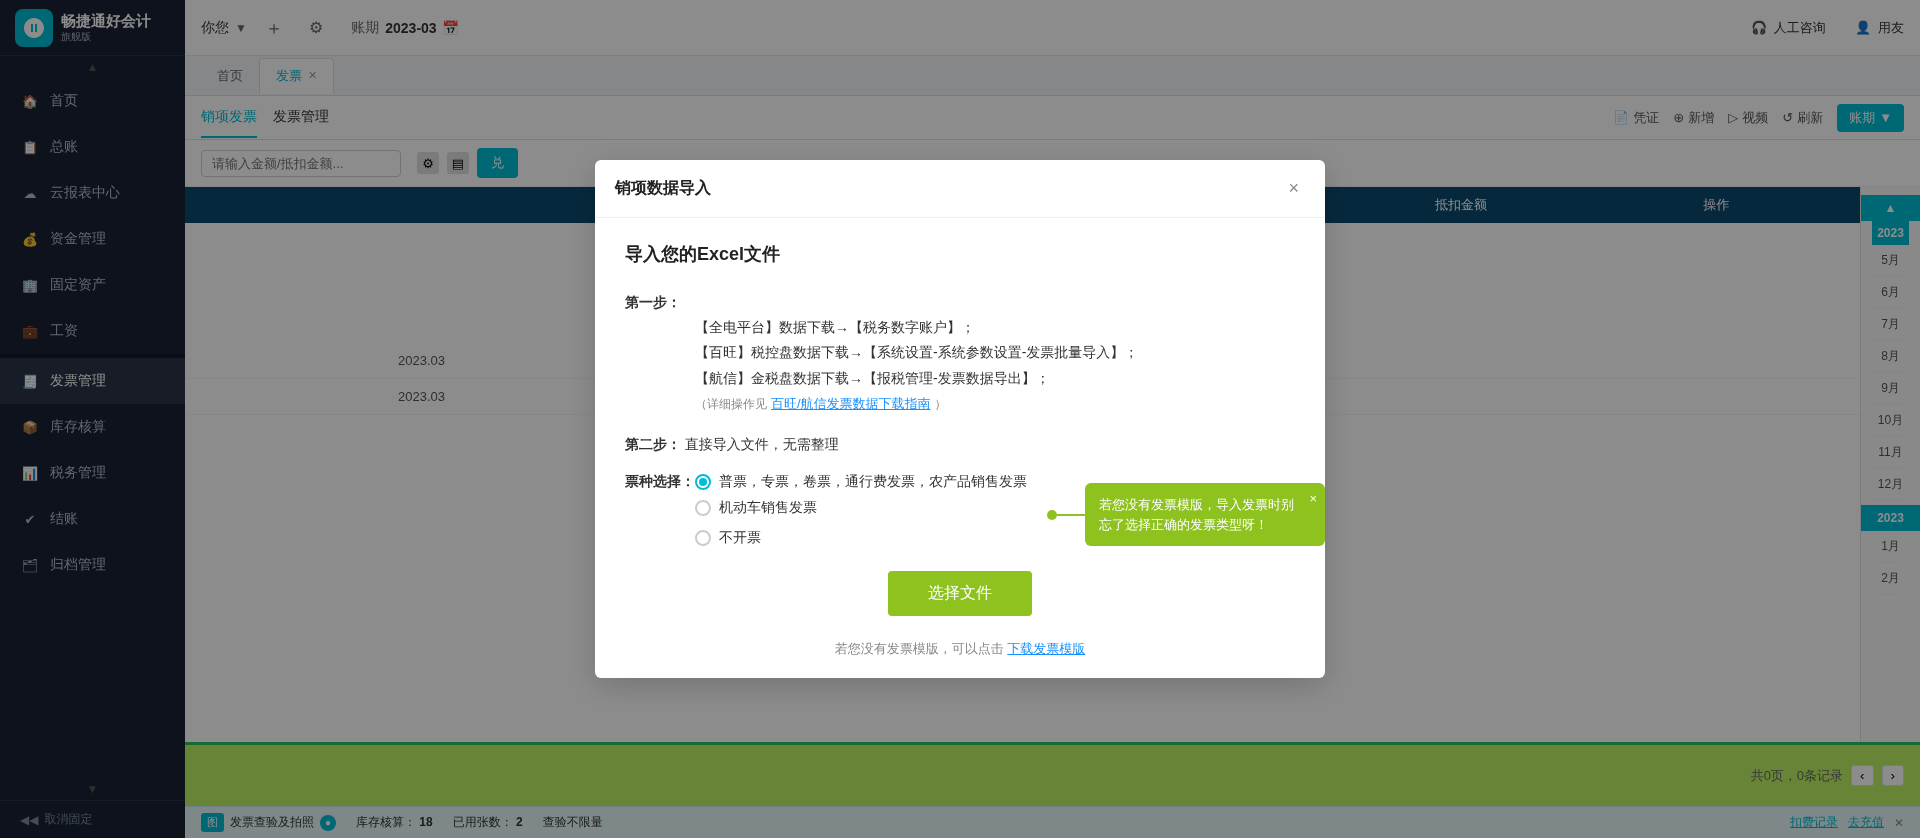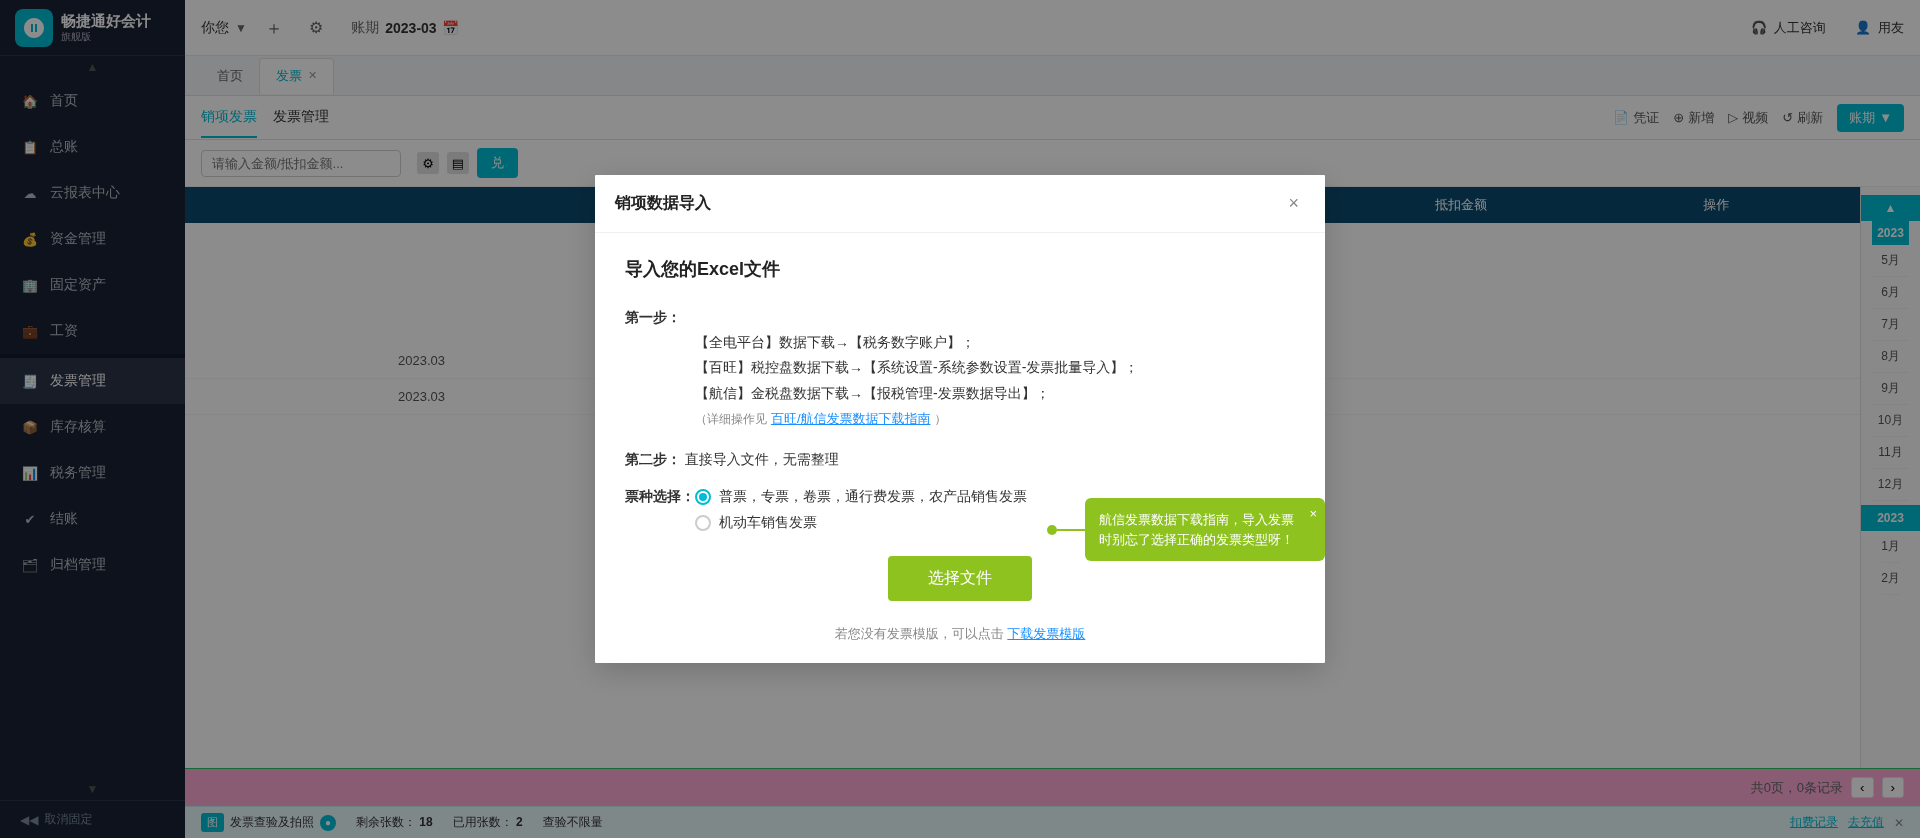--- a/index.html
+++ b/index.html
@@ -73,28 +73,28 @@
     
     .content-body { flex: 1; display: flex; overflow: hidden; background: #fff; }
     .main-content { flex: 1; overflow-y: auto; }
 
     
     .bottom-bar { background: #e8f7fa; border-top: 1px solid #c0e8f0; padding: 6px 16px; display: flex; align-items: center; gap: 20px; font-size: 12px; color: #333; }
     .bottom-bar-right { margin-left: auto; display: flex; align-items: center; gap: 10px; }
     .btn-link { color: #00bcd4; cursor: pointer; text-decoration: underline; }
 
     
-    .pagination { display: flex; align-items: center; background: #f9a8d4; padding: 8px 16px; border-top: 1px solid #22c55e; gap: 8px; font-size: 13px; color: #666; justify-content: flex-end; }
+    .pagination { display: flex; align-items: center; background: #bef264; padding: 20px 16px; border-top: 3px solid #22c55e; gap: 8px; font-size: 13px; color: #666; justify-content: flex-end; }
     .pagination-btn { padding: 2px 8px; border: 1px solid #e0e0e0; border-radius: 3px; cursor: pointer; background: #fff; }
 
     
     .overlay { position: fixed; top: 0; left: 0; width: 1920px; height: 838px; background: rgba(0,0,0,0.45); z-index: 100; display: flex; align-items: center; justify-content: center; }
 
     
-    .dialog { background: #fff; border-radius: 1px; width: 730px; max-height: 90vh; overflow: visible; position: relative; z-index: 101; box-shadow: 0 8px 32px rgba(0,0,0,0.18); }
+    .dialog { background: #fff; border-radius: 6px; width: 730px; max-height: 90vh; overflow: visible; position: relative; z-index: 101; box-shadow: 0 8px 32px rgba(0,0,0,0.18); }
     .dialog-header { display: flex; align-items: center; justify-content: space-between; padding: 16px 20px; border-bottom: 1px solid #f0f0f0; }
     .dialog-title { font-size: 16px; font-weight: 600; color: #222; }
     .dialog-close { font-size: 18px; color: #888; cursor: pointer; padding: 2px 6px; }
     .dialog-body { padding: 24px 30px 20px 30px; }
     .dialog-main-title { font-size: 18px; font-weight: 700; color: #222; margin-bottom: 24px; }
     .step-section { margin-bottom: 16px; }
     .step-label { font-size: 14px; color: #333; font-weight: 600; display: inline; }
     .step-content { font-size: 14px; color: #333; line-height: 1.8; }
     .step-link { color: #1890ff; text-decoration: underline; cursor: pointer; font-size: 13px; }
     .step-note { color: #888; font-size: 12px; }
@@ -327,21 +327,21 @@
       <button class="pagination-btn">›</button>
     </div>
 
     <div class="bottom-bar">
       <div style="display:flex;align-items:center;gap:6px;">
         <span style="background:#00bcd4;color:white;padding:2px 6px;border-radius:3px;font-size:11px;">图</span>
         <span>发票查验及拍照</span>
         <span style="background:#00bcd4;border-radius:50%;width:16px;height:16px;display:inline-flex;align-items:center;justify-content:center;color:white;font-size:10px;">●</span>
       </div>
       <span>
-        <span>剩余张数：</span>
+        <span>库存核算：</span>
         <strong>18</strong>
       </span>
       <span>
         <span>已用张数：</span>
         <strong>2</strong>
       </span>
       <span>查验不限量</span>
       <div class="bottom-bar-right">
         <span class="btn-link">扣费记录</span>
         <span class="btn-link">去充值</span>
@@ -387,26 +387,30 @@
           <span style="font-size:14px;color:#333;font-weight:600;white-space:nowrap;">票种选择：</span>
           <div class="radio-row" style="margin-bottom:0;">
             <div class="radio-circle checked"></div>
             <span>普票，专票，卷票，通行费发票，农产品销售发票</span>
           </div>
         </div>
         <div class="radio-row" style="margin-left:70px;">
           <div class="radio-circle"></div>
           <span>机动车销售发票</span>
         </div>
+        <div class="radio-row" style="margin-left:70px;">
+          <div class="radio-circle"></div>
+          <span>不开票</span>
+        </div>
 
         <div style="position:absolute; right:-30px; top:10px; display:flex; align-items:center;">
           <div style="width:10px;height:10px;background:#8dc21f;border-radius:50%;flex-shrink:0;"></div>
           <div style="width:28px;height:2px;background:#8dc21f;flex-shrink:0;"></div>
           <div style="background:#8dc21f;color:white;padding:12px 28px 12px 14px;border-radius:6px;width:240px;font-size:13px;line-height:1.5;position:relative;">
-            <span>航信发票数据下载指南，导入发票时别忘了选择正确的发票类型呀！</span>
+            <span>若您没有发票模版，导入发票时别忘了选择正确的发票类型呀！</span>
             <span style="position:absolute;top:6px;right:8px;cursor:pointer;font-size:13px;">×</span>
           </div>
         </div>
       </div>
 
       <button class="btn-select-file">选择文件</button>
 
       <div class="dialog-footer-note">
         <span>若您没有发票模版，可以点击</span>
         <span class="step-link">下载发票模版</span>

